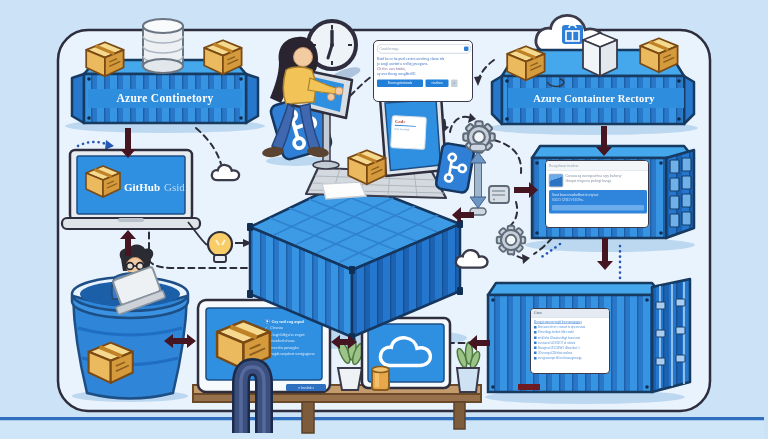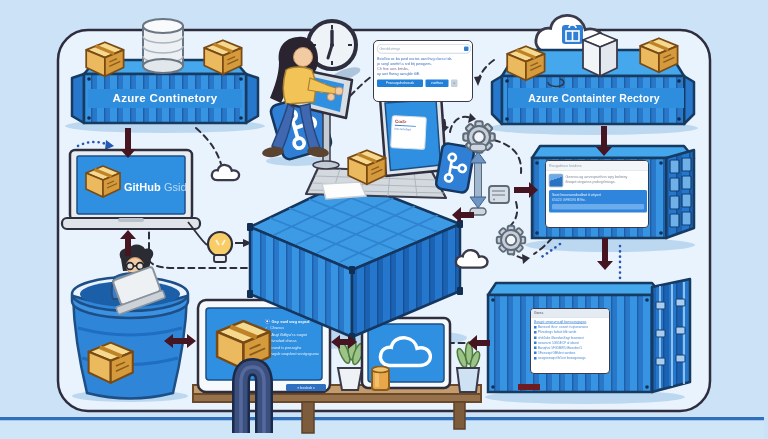--- a/index.html
+++ b/index.html
@@ -1,17 +1,17 @@
 <!DOCTYPE html>
 <html><head>
 <meta charset="utf-8">
 <style>
   html,body{margin:0;padding:0;background:#cbe2f7;}
   #stage{position:relative;width:764px;height:439px;overflow:hidden;
-         font-family:Liberation Sans, sans-serif;}
+         font-family:Liberation Serif, serif;}
   #scene-svg{position:absolute;left:0;top:0;z-index:1;}
   .ov{position:absolute;z-index:2;box-sizing:border-box;}
   .tiny{transform:scale(.5);transform-origin:0 0;}
   
   #top-dialog{left:373px;top:40px;width:100px;height:62px;background:#fff;
     border:1.5px solid #3a3a4a;border-radius:5px;overflow:hidden;}
   #top-dialog .tiny{width:200px;height:124px;padding:6px;box-sizing:border-box;}
   .search-pill{height:17px;border:1.5px solid #9fb0c4;border-radius:9px;display:flex;
     align-items:center;justify-content:space-between;padding:0 4px;color:#98a5b5;font-size:7px;}
   .search-ic{width:9px;height:9px;border-radius:2px;background:#2f7fd6;}

